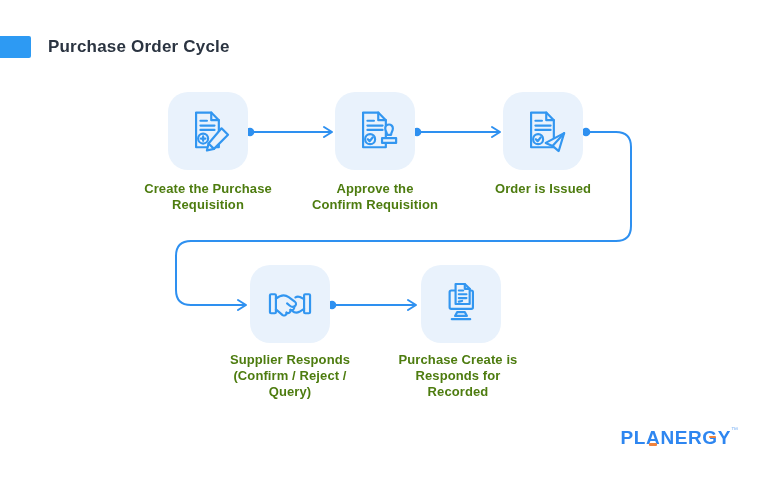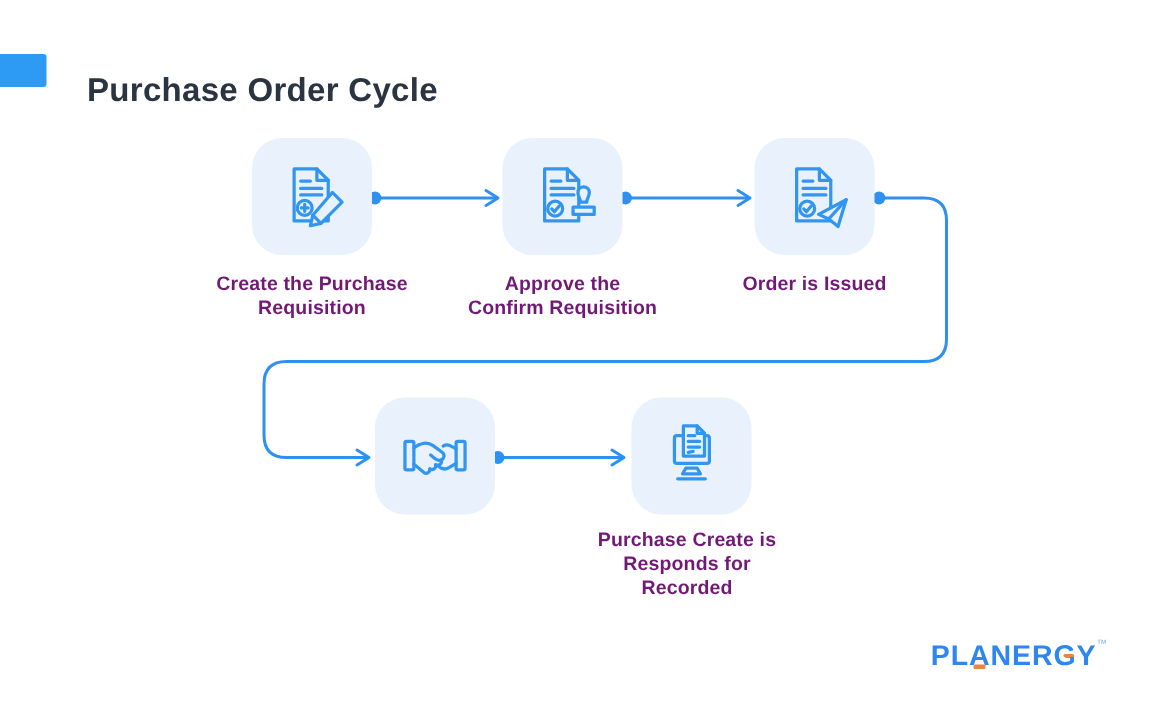--- a/index.html
+++ b/index.html
@@ -6,40 +6,40 @@
   .canvas{
     position:relative;width:768px;height:477px;background:#ffffff;overflow:hidden;
     font-family:"Liberation Sans", sans-serif;
   }
   
   .accent-bar{
     position:absolute;left:0;top:36px;width:31px;height:22px;
     background:#2D9AF3;border-radius:0 2px 2px 0;
   }
   .page-title{
-    position:absolute;left:42px;top:31px;margin:16px;
-    font-size:22px;font-weight:700;color:#2B3441;letter-spacing:.2px;
+    position:absolute;left:42px;top:31px;margin:6px;
+    font-size:17px;font-weight:700;color:#2B3441;letter-spacing:.2px;
   }
   
   svg.connectors{position:absolute;left:0;top:0;width:768px;height:477px;}
   svg.connectors .line{fill:none;stroke:#2E90F0;stroke-width:2;stroke-linecap:round;stroke-linejoin:round;}
   svg.connectors .dot{fill:#2E90F0;stroke:none;}
   
   .stepbox{
     position:absolute;width:80px;height:78px;border-radius:20px;background:#E9F2FC;
     display:flex;align-items:center;justify-content:center;
   }
   .stepbox svg{width:52px;height:52px;color:#3296F0;}
   .stepbox svg *{vector-effect:none;}
   .icon-stroke{fill:none;stroke:currentColor;stroke-width:2;stroke-linecap:round;stroke-linejoin:round;}
   .icon-fill-bg{fill:#E9F2FC;stroke:currentColor;stroke-width:2;stroke-linecap:round;stroke-linejoin:round;}
   
   .steplabel{
     position:absolute;width:180px;text-align:center;
-    font-size:13px;line-height:16px;font-weight:600;color:#701a75;letter-spacing:.1px;
+    font-size:13px;line-height:16px;font-weight:600;color:#4d7c0f;letter-spacing:.1px;
   }
   
   .logo{
     position:absolute;top:427px;right:30px;
     font-size:19px;font-weight:700;color:#2E86F0;letter-spacing:.6px;
     white-space:nowrap;
   }
   .logo .ll{position:relative;display:inline-block;}
   .logo .logo-accent{
     position:absolute;display:block;background:#F0823C;height:2.8px;border-radius:1px;
@@ -152,20 +152,25 @@
     <div>Create the Purchase</div>
     <div>Requisition</div>
   </div>
   <div class="steplabel" style="left:285px;top:181px">
     <div>Approve the</div>
     <div>Confirm Requisition</div>
   </div>
   <div class="steplabel" style="left:453px;top:181px">
     <div>Order is Issued</div>
   </div>
+  <div class="steplabel" style="left:200px;top:352px">
+    <div>Supplier Responds</div>
+    <div>(Confirm / Reject /</div>
+    <div>Query)</div>
+  </div>
   <div class="steplabel" style="left:368px;top:352px">
     <div>Purchase Create is</div>
     <div>Responds for</div>
     <div>Recorded</div>
   </div>
 
   <div class="logo">
     <span class="ll"><span>P</span></span><span class="ll"><span>L</span></span><span class="ll"><span>A</span><i class="logo-accent accent-a"></i></span><span class="ll"><span>N</span></span><span class="ll"><span>E</span></span><span class="ll"><span>R</span></span><span class="ll"><span>G</span><i class="logo-accent accent-g"></i></span><span class="ll"><span>Y</span></span><span class="tm">™</span>
   </div>
 

